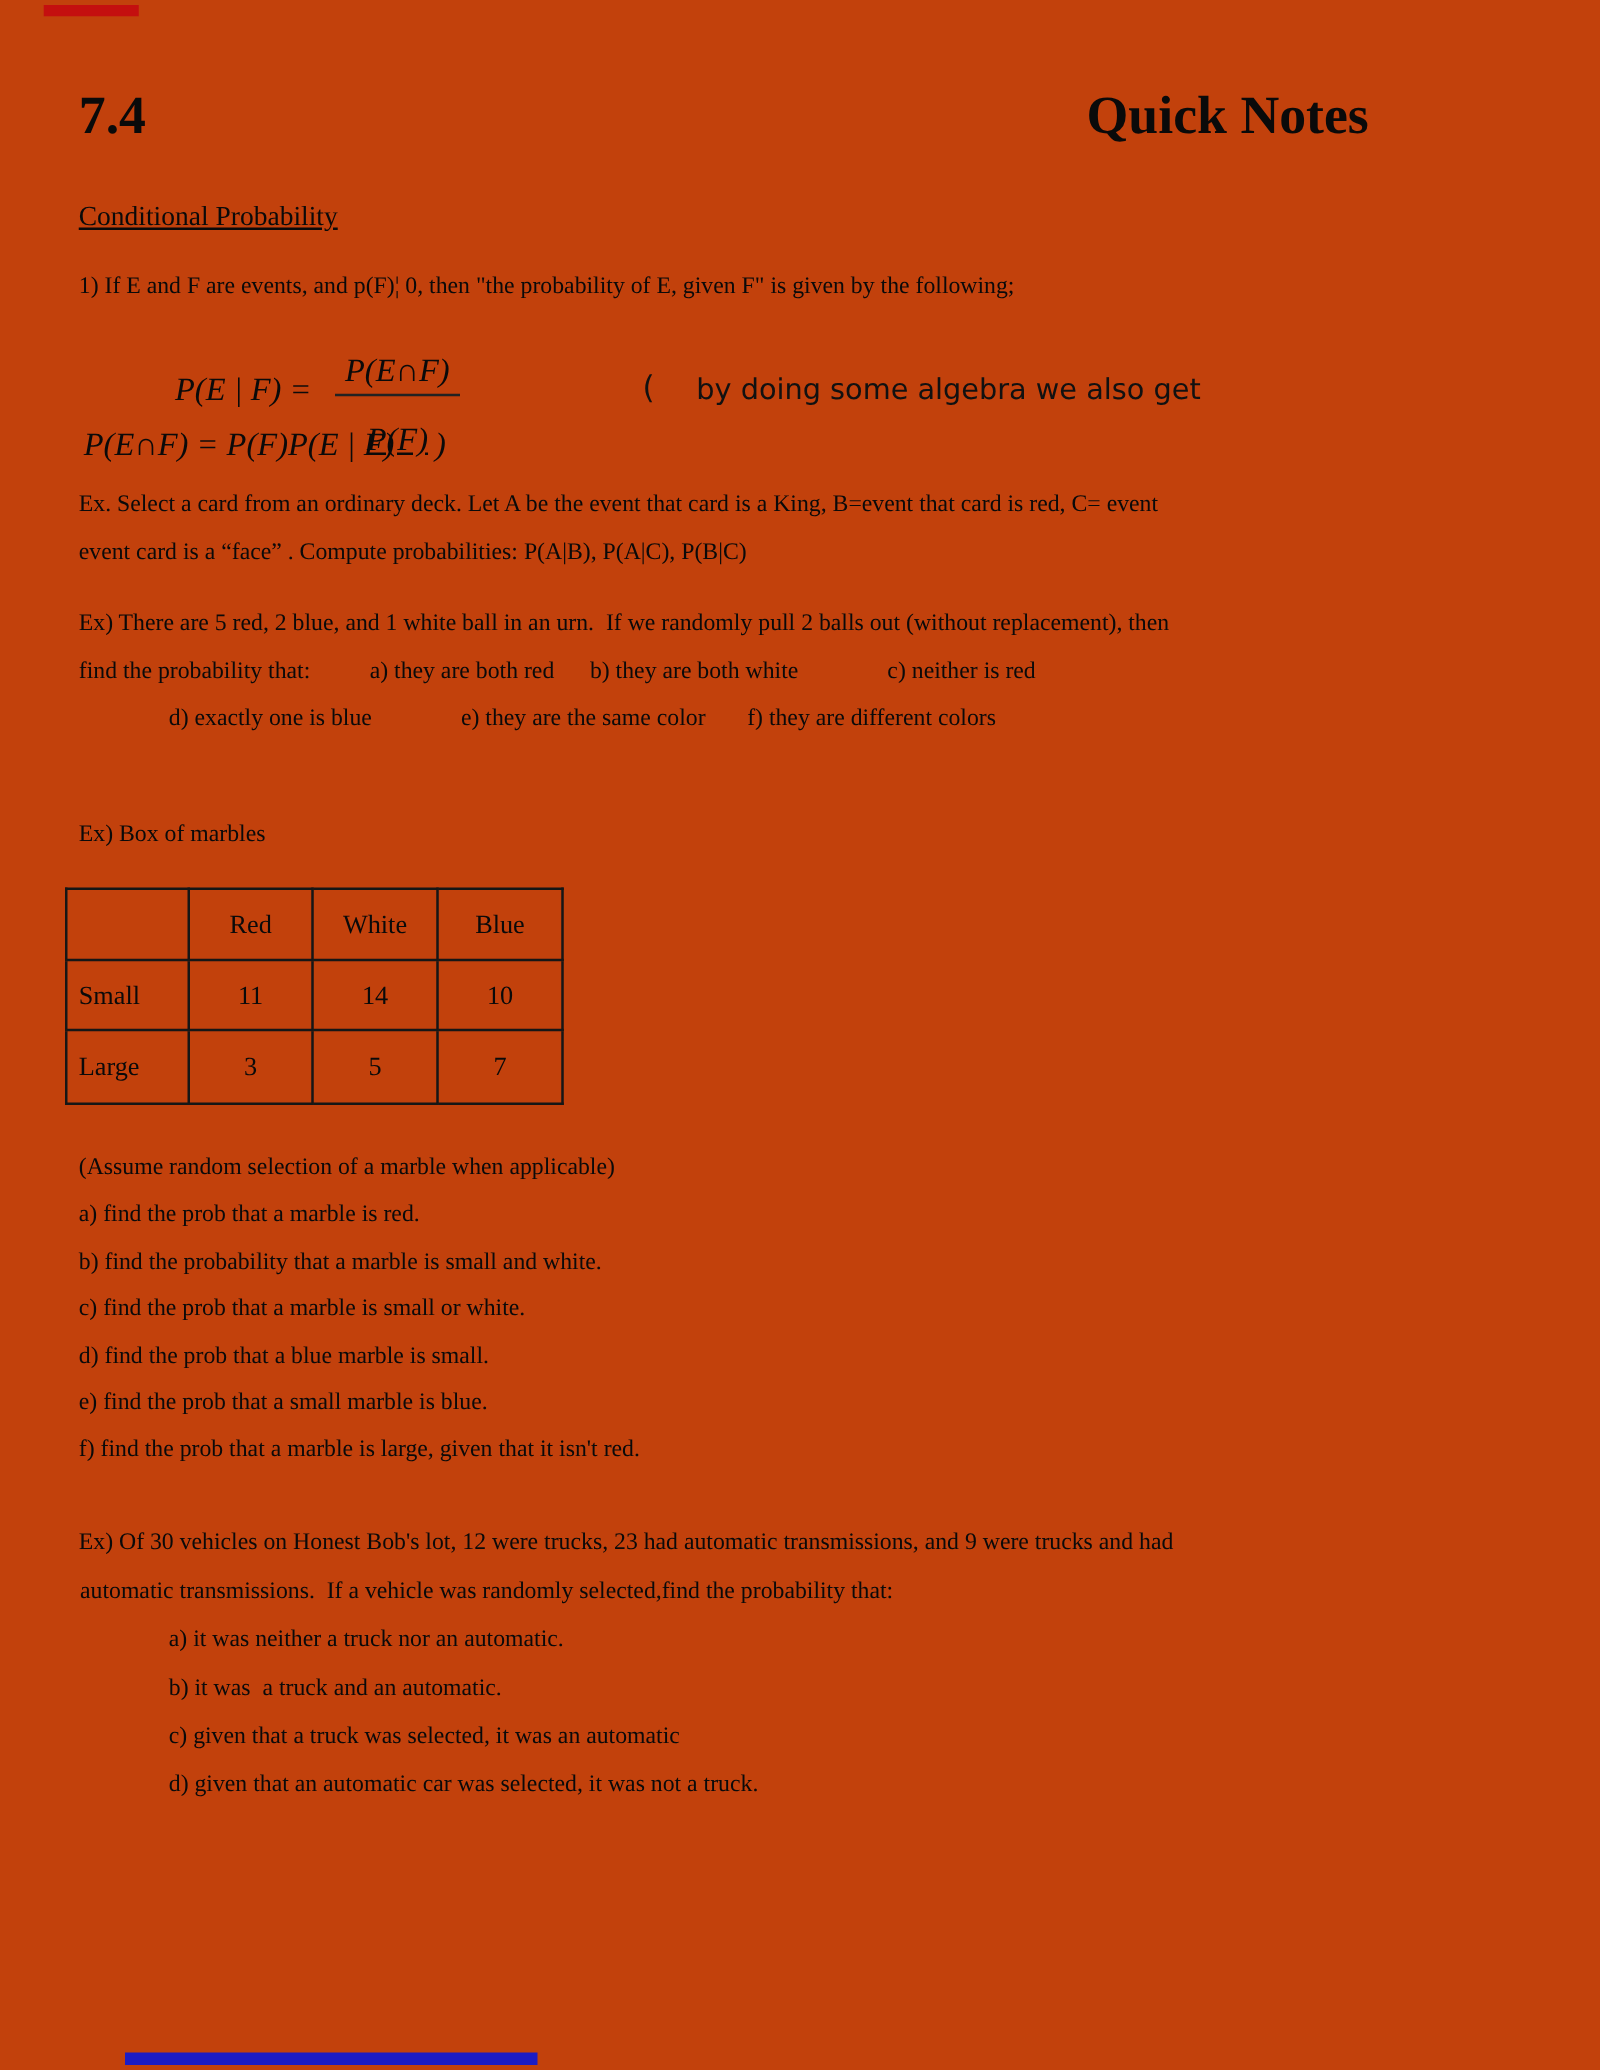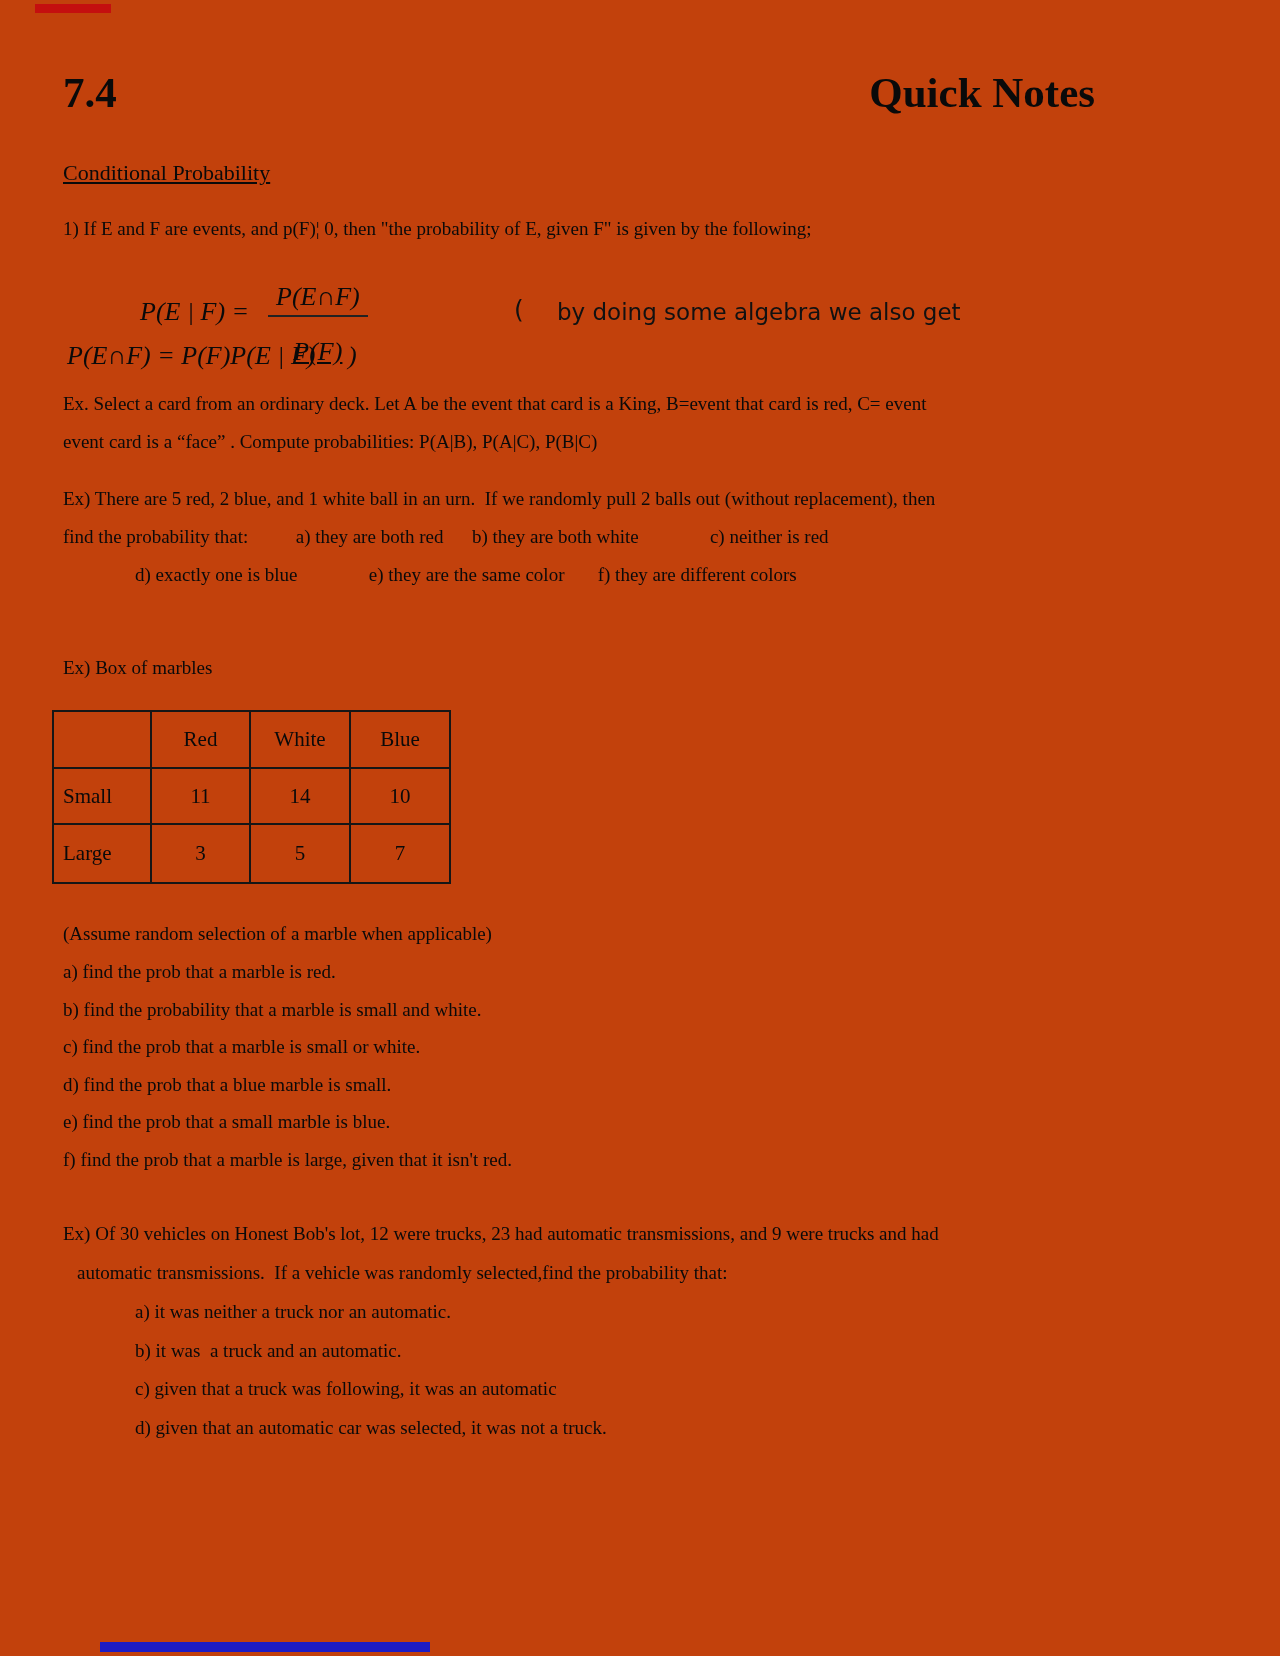--- a/index.html
+++ b/index.html
@@ -165,19 +165,19 @@
   <div class="line" style="left:63px;top:921px;">(Assume random selection of a marble when applicable)</div>
 
   <div class="line" style="left:63px;top:959px;">a) find the prob that a marble is red.</div>
   <div class="line" style="left:63px;top:997px;">b) find the probability that a marble is small and white.</div>
   <div class="line" style="left:63px;top:1034px;">c) find the prob that a marble is small or white.</div>
   <div class="line" style="left:63px;top:1072px;">d) find the prob that a blue marble is small.</div>
   <div class="line" style="left:63px;top:1109px;">e) find the prob that a small marble is blue.</div>
   <div class="line" style="left:63px;top:1147px;">f) find the prob that a marble is large, given that it isn't red.</div>
 
   <div class="line" style="left:63px;top:1221px;">Ex) Of 30 vehicles on Honest Bob's lot, 12 were trucks, 23 had automatic transmissions, and 9 were trucks and had</div>
-  <div class="line" style="left:77px;top:1260px;">automatic transmissions.  If a vehicle was randomly selected,find the probability that:</div>
+  <div class="line" style="left:64px;top:1260px;">automatic transmissions.  If a vehicle was randomly selected,find the probability that:</div>
   <div class="line" style="left:135px;top:1299px;">a) it was neither a truck nor an automatic.</div>
   <div class="line" style="left:135px;top:1338px;">b) it was  a truck and an automatic.</div>
-  <div class="line" style="left:135px;top:1376px;">c) given that a truck was following, it was an automatic</div>
+  <div class="line" style="left:135px;top:1376px;">c) given that a truck was selected, it was an automatic</div>
   <div class="line" style="left:135px;top:1415px;font-family:Liberation Serif, serif;">d) given that an automatic car was selected, it was not a truck.</div>
 
 </div>
 
 </body></html>

